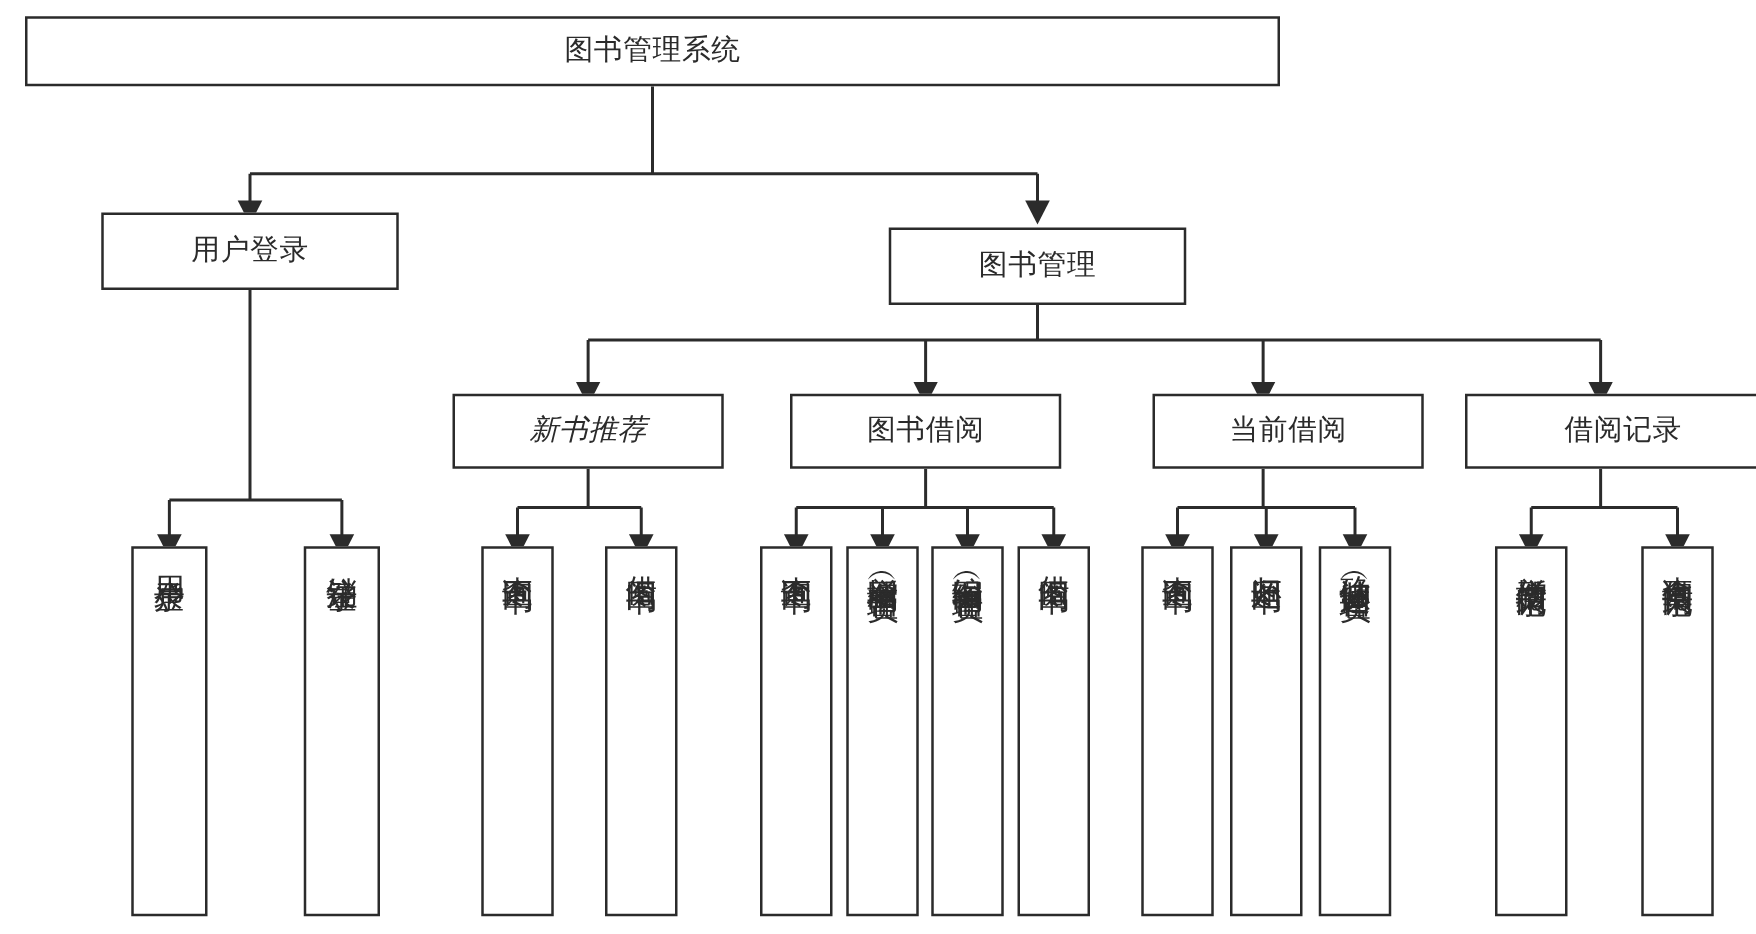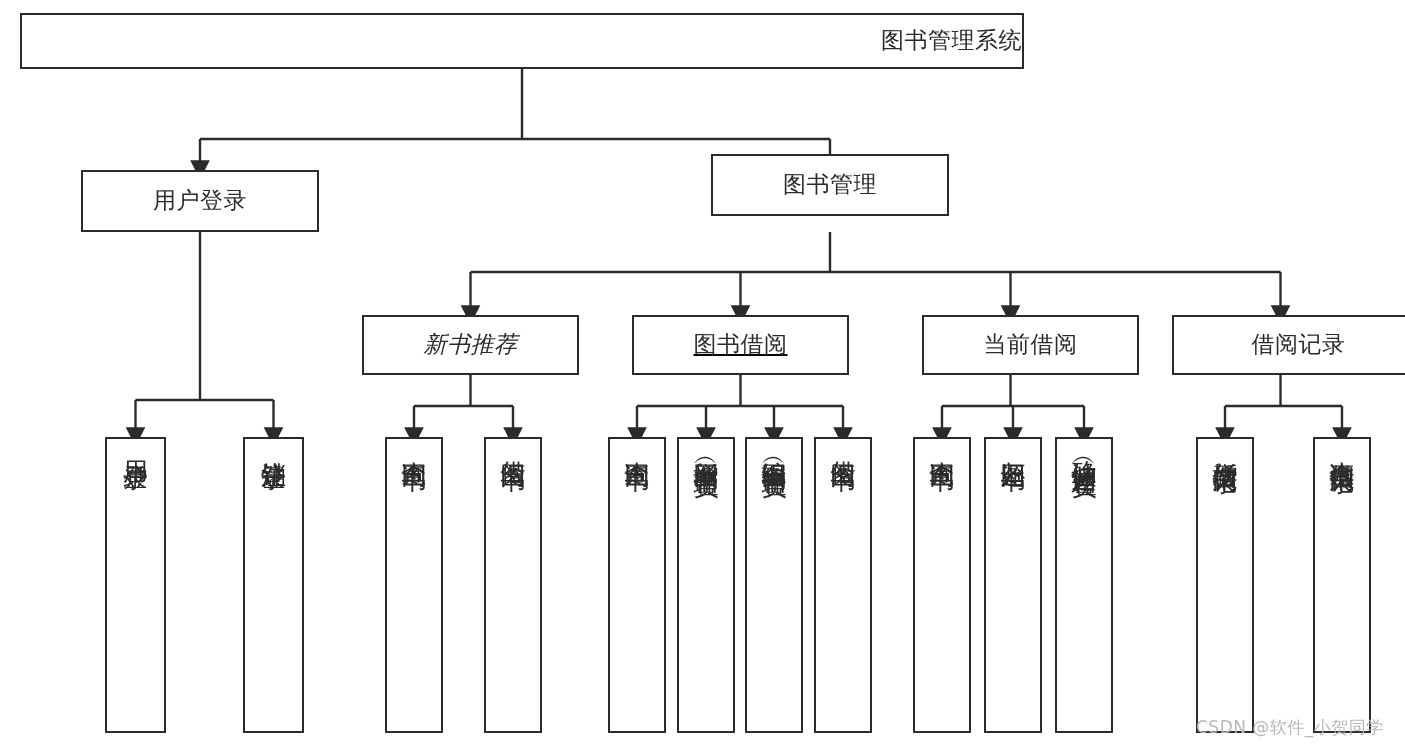--- a/index.html
+++ b/index.html
@@ -109,33 +109,33 @@
         <path d="M1013,406 L1013,436" stroke="#2b2b2b" stroke-width="2.4" fill="none" marker-end="url(#arrowhead)"></path>
         <path d="M1084,406 L1084,436" stroke="#2b2b2b" stroke-width="2.4" fill="none" marker-end="url(#arrowhead)"></path>
         <path d="M1280.5,375 L1280.5,406" stroke="#2b2b2b" stroke-width="2.4" fill="none"></path>
         <path d="M1225,406 L1342,406" stroke="#2b2b2b" stroke-width="2.4" fill="none"></path>
         <path d="M1225,406 L1225,436" stroke="#2b2b2b" stroke-width="2.4" fill="none" marker-end="url(#arrowhead)"></path>
         <path d="M1342,406 L1342,436" stroke="#2b2b2b" stroke-width="2.4" fill="none" marker-end="url(#arrowhead)"></path>
       </g>
   </svg>
 
   <div id="nodes">
-      <div class="node horiz root" style="left: 20px; top: 13px; width: 1004px; height: 56px; justify-content: flex-end;">
+      <div class="node horiz root" style="left: 20px; top: 13px; width: 1004px; height: 56px;">
         <span class="label">图书管理系统</span>
       </div>
       <div class="node horiz" style="left: 81px; top: 170px; width: 238px; height: 62px;">
         <span class="label">用户登录</span>
       </div>
-      <div class="node horiz" style="left: 711px; top: 154px; width: 238px; height: 62px;">
+      <div class="node horiz" style="left: 711px; top: 182px; width: 238px; height: 62px;">
         <span class="label">图书管理</span>
       </div>
       <div class="node horiz" style="left: 362px; top: 315px; width: 217px; height: 60px; font-style: italic;">
         <span class="label">新书推荐</span>
       </div>
-      <div class="node horiz" style="left: 632px; top: 315px; width: 217px; height: 60px; text-decoration: underline;">
+      <div class="node horiz" style="left: 632px; top: 315px; width: 217px; height: 60px;">
         <span class="label">图书借阅</span>
       </div>
       <div class="node horiz" style="left: 902px; top: 315px; width: 217px; height: 60px; margin-left: 20px;">
         <span class="label">当前借阅</span>
       </div>
       <div class="node horiz" style="left: 1172px; top: 315px; width: 253px; height: 60px;">
         <span class="label">借阅记录</span>
       </div>
       <div class="node vert" style="left: 105px; top: 437px; width: 61px; height: 296px;">
         <span class="label">用户登录</span>
@@ -171,14 +171,13 @@
         <span class="label">确认归还（管理员）</span>
       </div>
       <div class="node vert" style="left: 1196px; top: 437px; width: 58px; height: 296px;">
         <span class="label">新增借阅记录</span>
       </div>
       <div class="node vert" style="left: 1313px; top: 437px; width: 58px; height: 296px;">
         <span class="label">查询借阅记录</span>
       </div>
     </div>
 
-  <div class="watermark" style="left:1196px; top:716px;">CSDN @软件_小贺同学</div>
 </div>
 
 </body></html>

